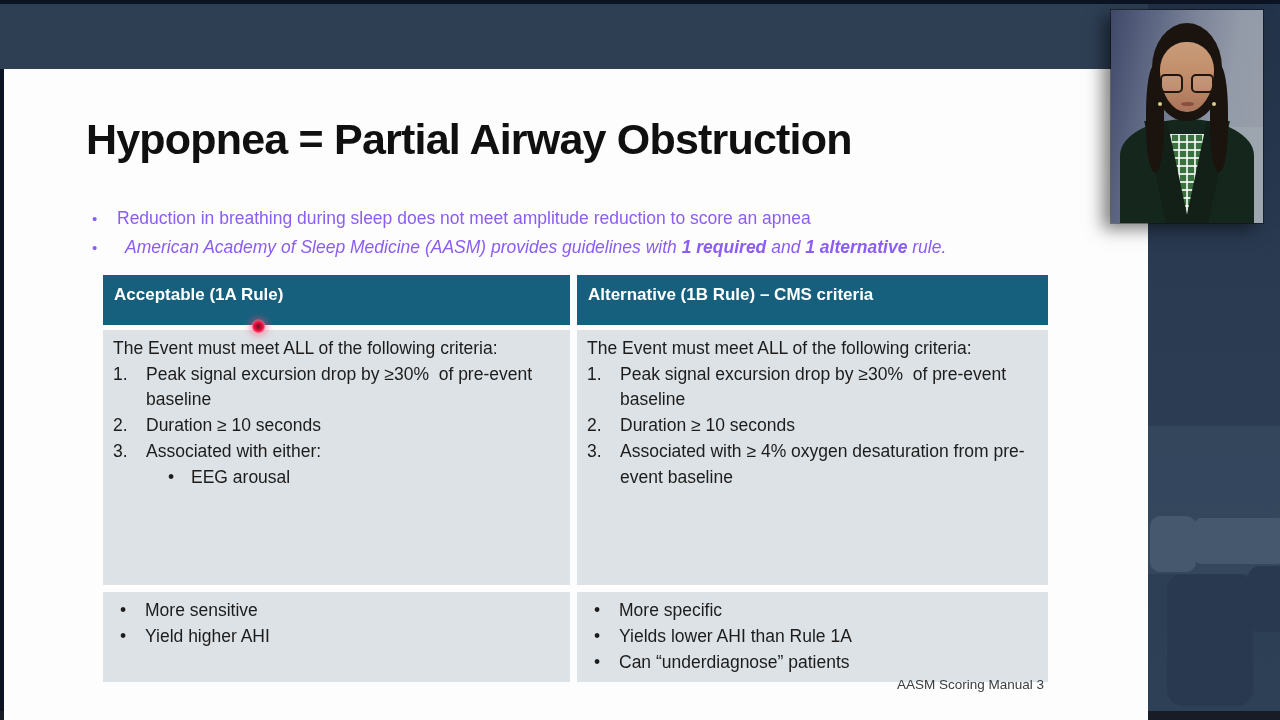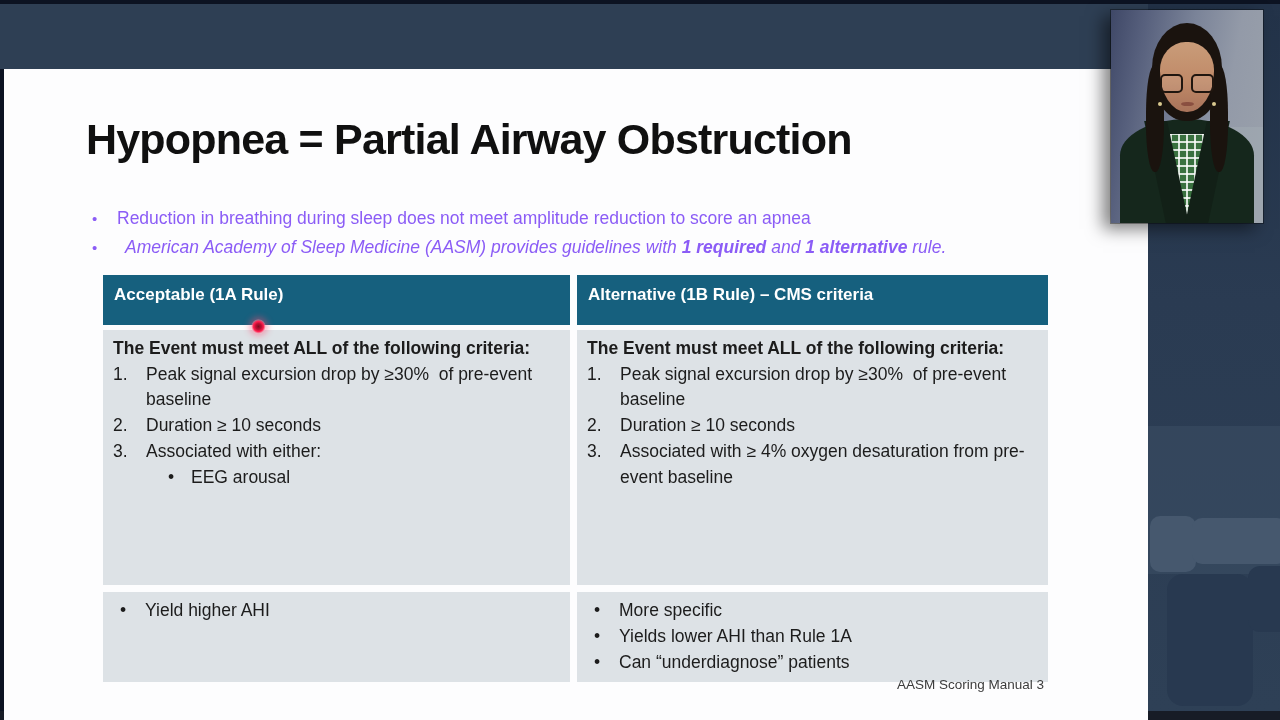--- a/index.html
+++ b/index.html
@@ -35,21 +35,21 @@
   .tb b { font-weight:bold; }
 
   
   .rule-table { position:absolute; left:99px; top:206px; width:945px;
                 display:grid; grid-template-columns:467px 471px; grid-template-rows:50px 5px 255px 7px 90px;
                 column-gap:7px; }
   .hdr  { grid-row:1; background:#16607e; color:#ffffff; font-weight:bold; font-size:17px;
           padding:10px 10px 0 11px; }
   .cell { grid-row:3; background:#dde2e6; color:#1c1c1c; font-size:17.5px; line-height:25.7px;
           padding:6px 8px 0 10px; }
-  .cell .crit-head { font-weight:bold; }
+  .cell .crit-head { font-weight:normal; }
   .crit-list { counter-reset: li; }
   .oli { display:flex; counter-increment: li; }
   .oli::before { content: counter(li) "."; flex:0 0 33px; }
   .sub { display:flex; padding-left:55px; }
   .sub::before { content:"•"; flex:0 0 23px; }
   .notes { grid-row:5; background:#dde2e6; color:#1c1c1c; font-size:17.5px; line-height:26px;
            padding:5px 8px 0 17px; }
   .note { display:flex; }
   .note::before { content:"•"; flex:0 0 25px; }
   .c1 { grid-column:1; } .c2 { grid-column:2; }
@@ -161,20 +161,23 @@
               <span>Duration ≥ 10 seconds</span>
             </div>
           <div class="oli">
               <span>Associated with ≥ 4% oxygen desaturation from pre-event baseline</span>
             </div>
         </div>
       </div>
 
       <div class="notes c1">
         <div class="note">
+            <span>More sensitive</span>
+          </div>
+        <div class="note">
             <span>Yield higher AHI</span>
           </div>
       </div>
 
       <div class="notes c2">
         <div class="note">
             <span>More specific</span>
           </div>
         <div class="note">
             <span>Yields lower AHI than Rule 1A</span>

